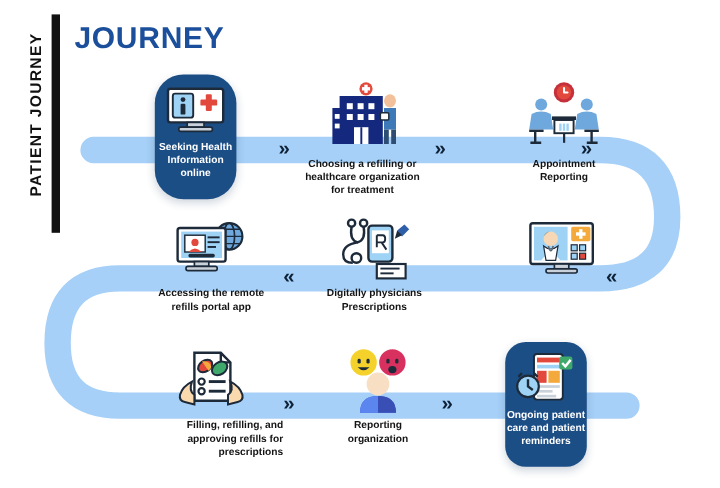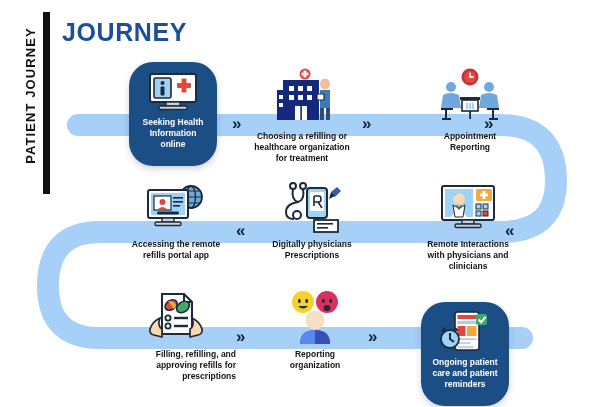--- a/index.html
+++ b/index.html
@@ -131,21 +131,21 @@
     margin-top: 5px;
     font-size: 8.5px;
     line-height: 1.28;
     font-weight: bold;
     color: #131313;
     white-space: pre-line;
   }
 
   
   .step.card {
-    width: 88px;
+    width: 68px;
     height: 104px;
     border-radius: 24px;
     background: #1C4E86;
     display: flex;
     flex-direction: column;
     align-items: center;
     justify-content: flex-start;
     padding-top: 9px;
     box-sizing: border-box;
     box-shadow: 0 3px 7px rgba(20,50,90,0.20);
@@ -293,23 +293,20 @@
         <rect x="43.6" y="7" width="2.8" height="8" fill="#ffffff"></rect>
         <rect x="41" y="9.6" width="8" height="2.8" fill="#ffffff"></rect>
         <rect x="37" y="20" width="5" height="5" fill="#9FD3F5" stroke="#1D2A3A" stroke-width="1"></rect>
         <rect x="44" y="20" width="5" height="5" fill="#9FD3F5" stroke="#1D2A3A" stroke-width="1"></rect>
         <rect x="37" y="27" width="5" height="5" fill="#9FD3F5" stroke="#1D2A3A" stroke-width="1"></rect>
         <rect x="44" y="27" width="5" height="5" fill="#E2483C" stroke="#1D2A3A" stroke-width="1"></rect>
         <rect x="23" y="36" width="12" height="4" fill="#C9D2DA" stroke="#1D2A3A" stroke-width="1.4"></rect>
         <rect x="16" y="40" width="26" height="3.5" rx="1.6" fill="#C9D2DA" stroke="#1D2A3A" stroke-width="1.4"></rect>
       </svg>
     </div>
-    <div class="caption">Remote Interactions
-with physicians and
-clinicians</div>
   </div>
 
   <div class="chev" style="left:505px; top:222px;">«</div>
 
   <div class="step" style="left:252px; top:172px;">
     <div class="icon-wrap">
       <svg width="62" height="52" viewBox="0 0 62 52">
         <circle cx="12" cy="4" r="3" fill="none" stroke="#1D2A3A" stroke-width="2"></circle>
         <circle cx="22" cy="4" r="3" fill="none" stroke="#1D2A3A" stroke-width="2"></circle>
         <path d="M12 7 q-2 11 5 13 q7 -2 5 -13" fill="none" stroke="#1D2A3A" stroke-width="2"></path>
@@ -393,21 +390,21 @@
         <path d="M30 40 q15 0 15 14 h-15 z" fill="#3A4FB5"></path>
         <path d="M15 54 q0 -14 15 -14 v14 z" fill="#5B86F0"></path>
       </svg>
     </div>
     <div class="caption">Reporting
 organization</div>
   </div>
 
   <div class="chev" style="left:368px; top:328px;">»</div>
 
-  <div class="step card" style="left:421px; top:302px;">
+  <div class="step card" style="left:421px; top:285px;border-radius:17px;">
     <div class="icon-wrap">
       <svg width="52" height="42" viewBox="0 0 52 42">
         <rect x="16" y="1" width="24" height="38" rx="2.5" fill="#ffffff" stroke="#1D2A3A" stroke-width="1.6"></rect>
         <rect x="18.5" y="4" width="19" height="4" fill="#E2483C"></rect>
         <rect x="18.5" y="10" width="19" height="3" fill="#9FD3F5"></rect>
         <rect x="18.5" y="15" width="8" height="10" fill="#E2483C"></rect>
         <rect x="28" y="15" width="9.5" height="10" fill="#F4A93C"></rect>
         <rect x="18.5" y="27" width="19" height="2.2" fill="#C9D2DA"></rect>
         <rect x="18.5" y="31" width="13" height="2.2" fill="#C9D2DA"></rect>
         <rect x="18.5" y="35" width="16" height="2.2" fill="#C9D2DA"></rect>

